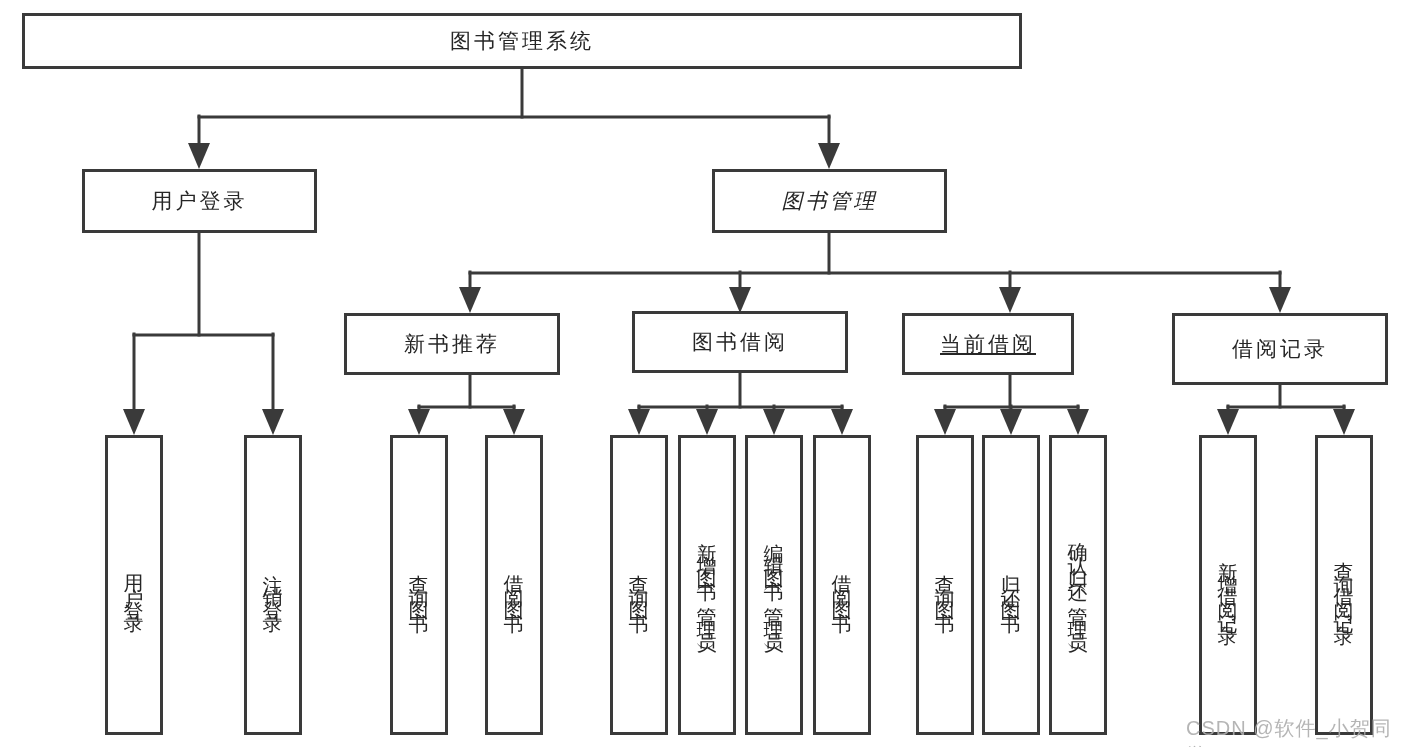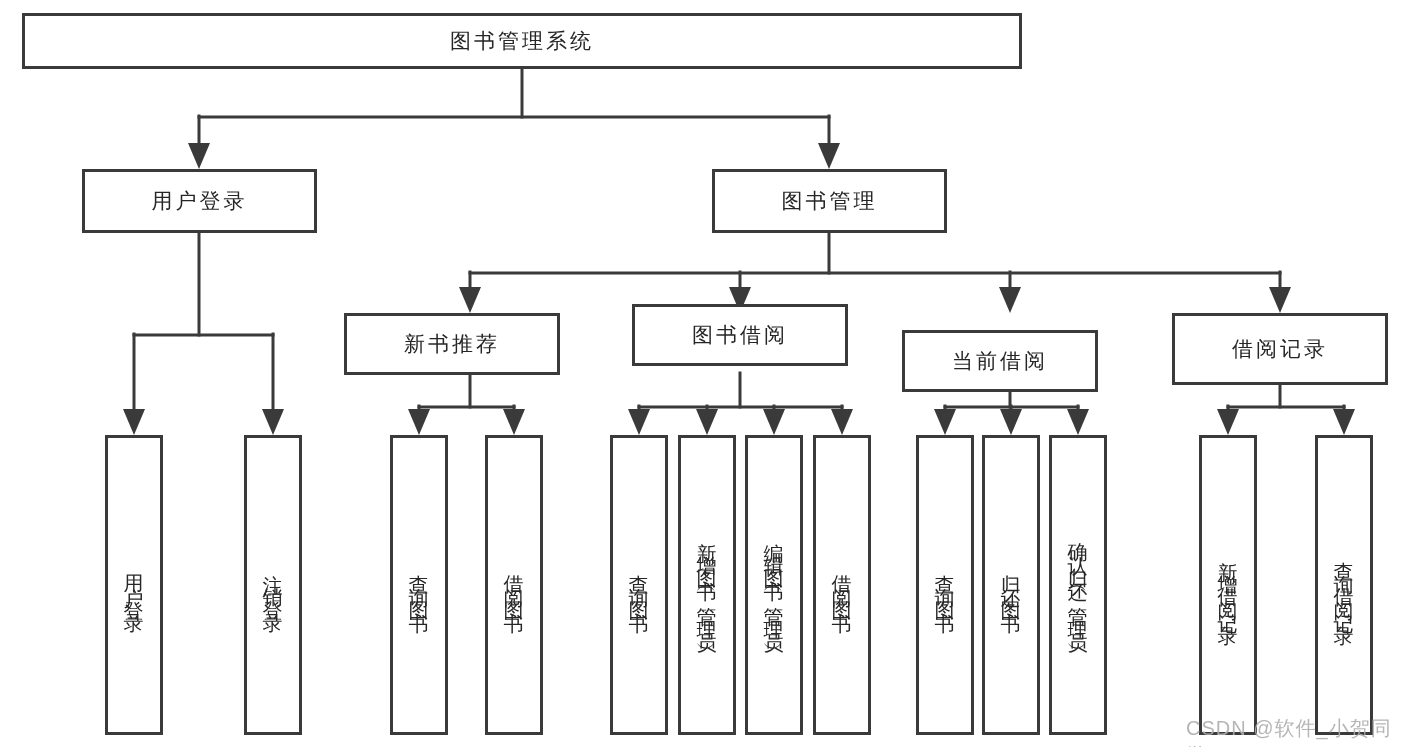--- a/index.html
+++ b/index.html
@@ -123,25 +123,25 @@
       <path class="ln" d="M1228 406 V412"></path>
       <polygon class="arrow" points="1217,409 1239,409 1228,435"></polygon>
       <path class="ln" d="M1344 406 V412"></path>
       <polygon class="arrow" points="1333,409 1355,409 1344,435"></polygon>
     </g>
   </svg>
 
   <div class="box h" style="left:22px;top:13px;width:1000px;height:56px;">图书管理系统</div>
 
   <div class="box h" style="left:82px;top:169px;width:235px;height:64px;">用户登录</div>
-  <div class="box h" style="left:712px;top:169px;width:235px;height:64px;">图书管理</div>
+  <div class="box h" style="left:712px;top:169px;width:235px;height:64px;font-style:italic;">图书管理</div>
 
   <div class="box h" style="left:344px;top:313px;width:216px;height:62px;">新书推荐</div>
-  <div class="box h" style="left:632px;top:304px;width:216px;height:62px;">图书借阅</div>
-  <div class="box h" style="left:902px;top:330px;width:196px;height:62px;">当前借阅</div>
+  <div class="box h" style="left:632px;top:311px;width:216px;height:62px;">图书借阅</div>
+  <div class="box h" style="left:902px;top:313px;width:172px;height:62px;text-decoration:underline;">当前借阅</div>
   <div class="box h" style="left:1172px;top:313px;width:216px;height:72px;">借阅记录</div>
 
   <div class="box v" style="left:105px;top:435px;width:58px;height:300px;">用户登录</div>
   <div class="box v" style="left:244px;top:435px;width:58px;height:300px;">注销登录</div>
 
   <div class="box v" style="left:390px;top:435px;width:58px;height:300px;">查询图书</div>
   <div class="box v" style="left:485px;top:435px;width:58px;height:300px;">借阅图书</div>
 
   <div class="box v" style="left:610px;top:435px;width:58px;height:300px;">查询图书</div>
   <div class="box v" style="left:678px;top:435px;width:58px;height:300px;">新增图书（管理员）</div>

